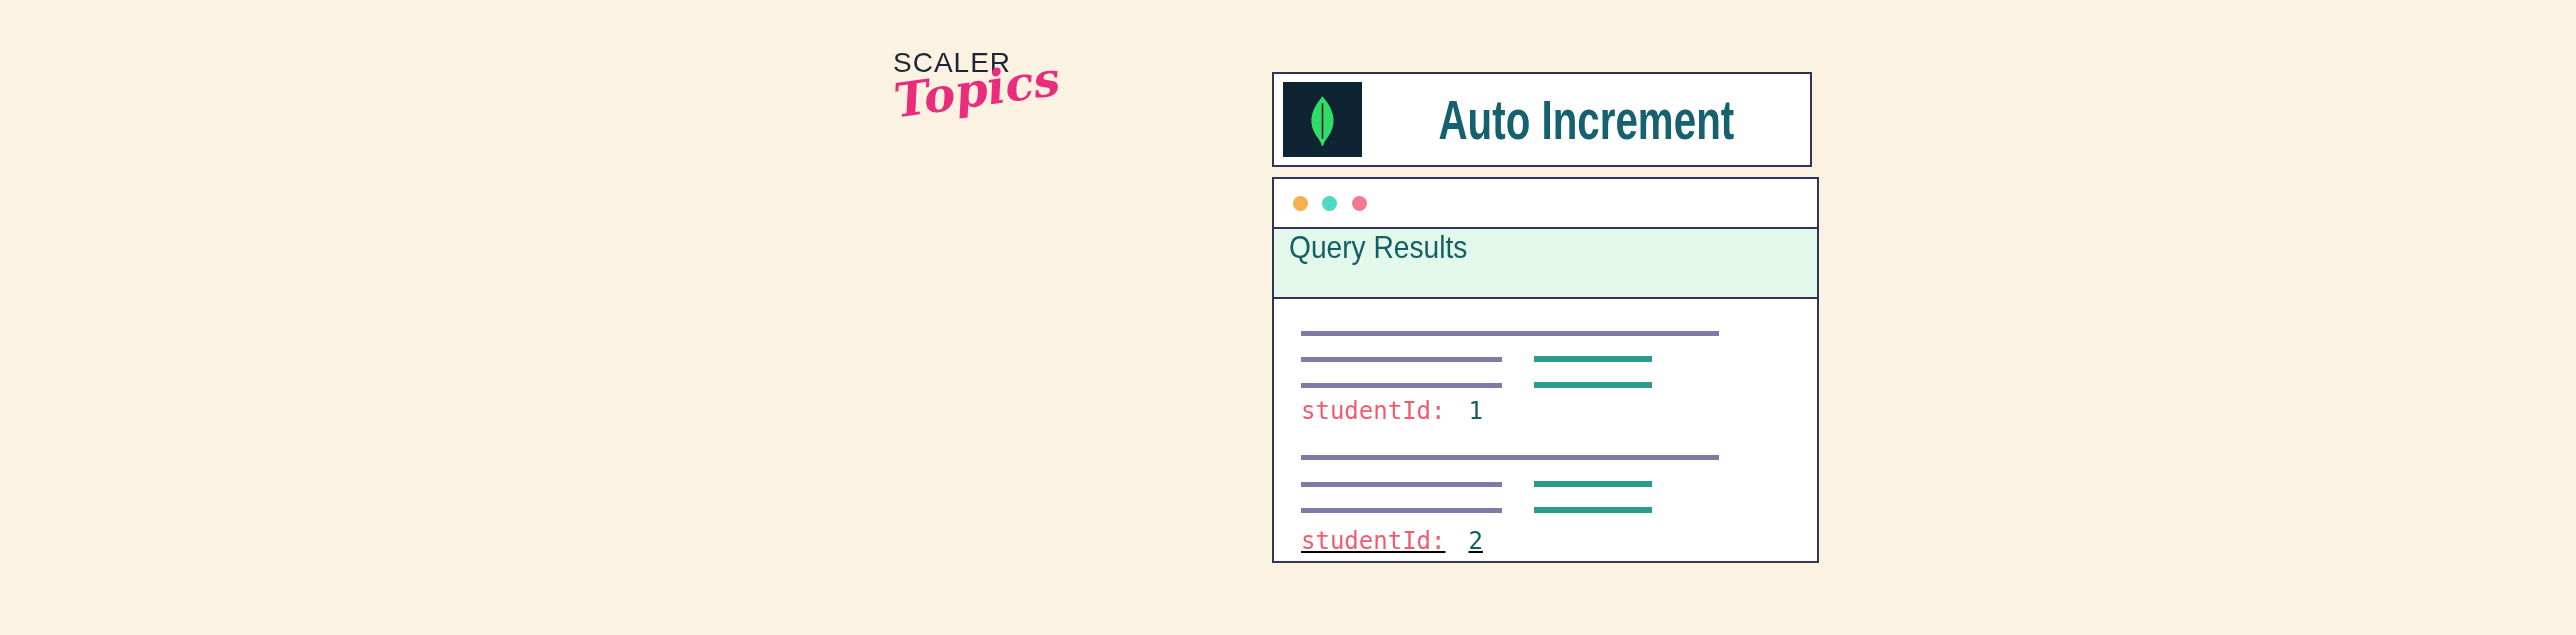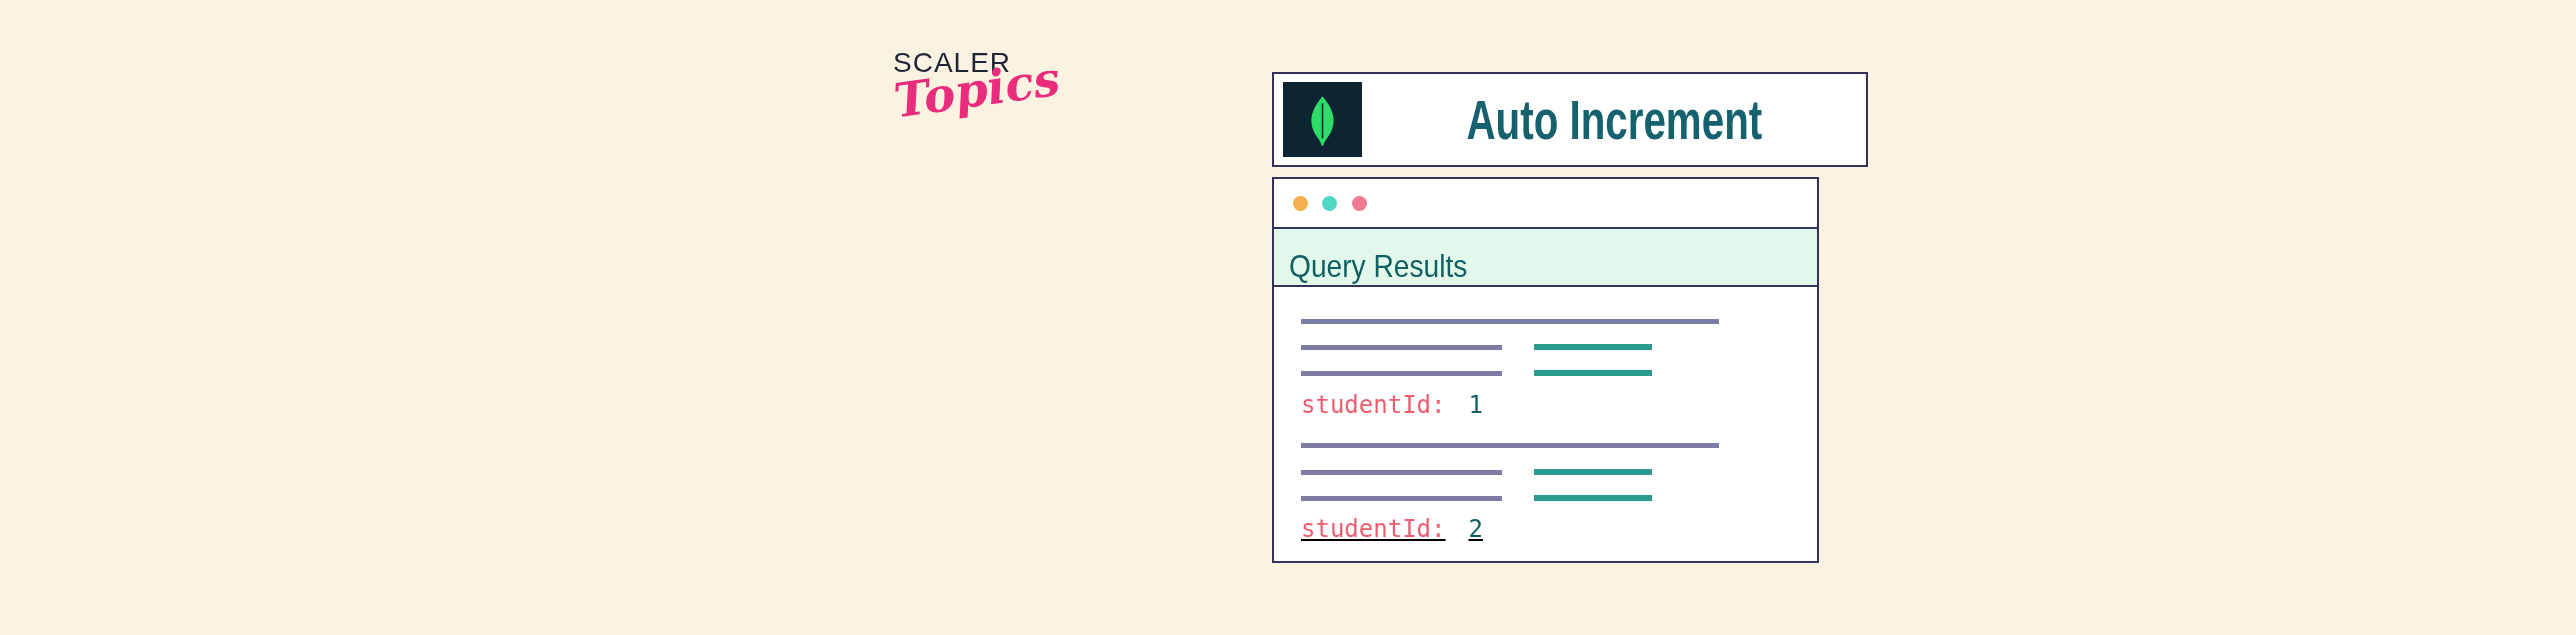--- a/index.html
+++ b/index.html
@@ -33,21 +33,21 @@
     transform: rotate(-8deg);
     transform-origin: left top;
     margin-top: -2.1px;
     margin-left: -2.1px;
   }
 
   
   .header-card {
     position: absolute;
     left: 1272px; top: 72px;
-    width: 596px; height: 95px;
+    width: 540px; height: 95px;
     background: var(--card_bg);
     border: 2.6px solid var(--card_border);
     display: flex;
     align-items: center;
   }
   .mongo-badge {
     margin-left: 9.3px;
     width: 79px; height: 75px;
     background: var(--mongo_bg);
     display: flex; align-items: center; justify-content: center;
@@ -85,26 +85,26 @@
     align-items: center;
     padding-left: 19px;
     gap: 14.4px;
   }
   .dot { width: 15px; height: 15px; border-radius: 50%; flex: none; }
   .dot-1 { background: var(--dot_yellow); }
   .dot-2 { background: var(--dot_teal); }
   .dot-3 { background: var(--dot_pink); }
 
   .section-bar {
-    height: 58px;
+    height: 70px;
     flex: none;
     background: var(--section_bg);
     border-bottom: 2.6px solid var(--card_border);
     display: flex;
-    align-items: flex-end;
+    align-items: flex-start;
     padding-left: 15px;
   }
   .section-title {
     font-size: 32px;
     font-weight: 400;
     color: var(--section_teal);
     transform: scaleX(0.88);
     transform-origin: left center;
     white-space: nowrap;
   }
@@ -125,21 +125,21 @@
   }
   .record-field { color: var(--field_red); }
   .record-value { color: var(--value_teal); margin-left: 23px; }
 
   
   .r1-long  { left: 27px;  top: 32px;  width: 418px; height: 4.6px; }
   .r1-ap    { left: 27px;  top: 58px; width: 201px; height: 4.6px; }
   .r1-at    { left: 260px; top: 57px; width: 118px; height: 5.7px; }
   .r1-bp    { left: 27px;  top: 84px; width: 201px; height: 4.6px; }
   .r1-bt    { left: 260px; top: 83px; width: 118px; height: 5.7px; }
-  .r1-text  { top: 106px; }
+  .r1-text  { top: 100px; }
 
   
   .r2-long  { left: 27px;  top: 156px; width: 418px; height: 4.6px; }
   .r2-ap    { left: 27px;  top: 183px; width: 201px; height: 4.6px; }
   .r2-at    { left: 260px; top: 182px; width: 118px; height: 5.7px; }
   .r2-bp    { left: 27px;  top: 209px; width: 201px; height: 4.6px; }
   .r2-bt    { left: 260px; top: 208px; width: 118px; height: 5.7px; }
   .r2-text  { top: 230px; text-decoration: underline; }
 </style>
 </head>

